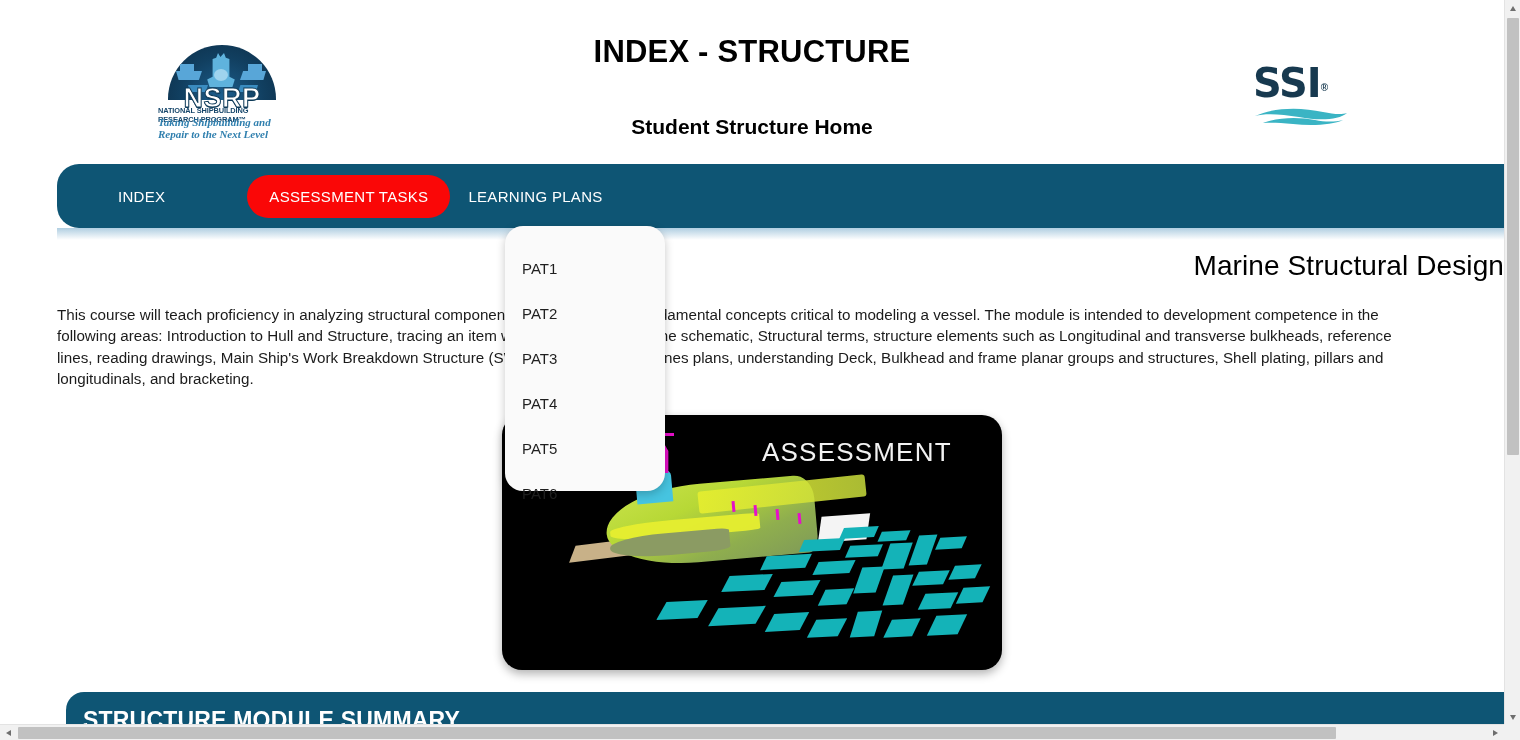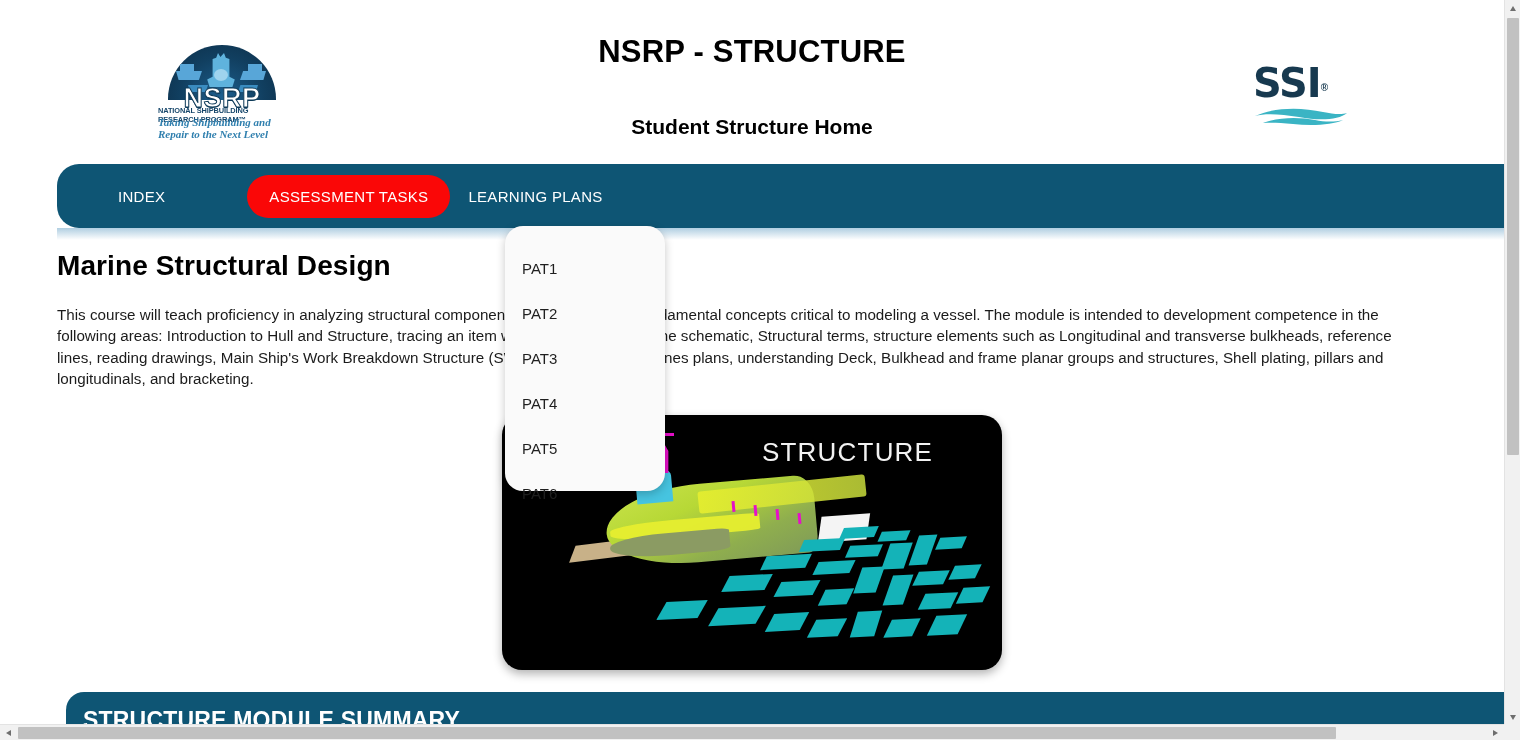--- a/index.html
+++ b/index.html
@@ -203,25 +203,26 @@
     cursor: pointer;
   }
 
   
   .content {
     position: absolute;
     left: 0; top: 240px;
     width: 1504px;
   }
   .page-heading {
-    margin: 10px 8px 0 57px;
+    margin: 10px 0 0 57px;
     font-size: 28px;
-    font-weight: 700;
+    font-weight: 400;
     color: #000000;
     letter-spacing: 0.1px;
+    text-align: right;
   }
   .paragraph {
     margin: 22px 57px 0 57px;
     width: 1357px;
     font-size: 15.2px;
     line-height: 21.3px;
     color: #1b1b1b;
     text-align: left;
   }
 
@@ -416,21 +417,21 @@
           <div class="c-dot"></div>
           <div class="ship mini1"></div>
           <div class="ship mini2"></div>
         </div>
         <div class="nsrp-word">NSRP</div>
         <div class="nsrp-sub">NATIONAL SHIPBUILDING RESEARCH PROGRAM™</div>
         <div class="nsrp-tag">Taking Shipbuilding and Repair to the Next Level</div>
       </div>
 
       <div class="title-block">
-        <div class="main-title">NSRP - STRUCTURE</div>
+        <div class="main-title">INDEX - STRUCTURE</div>
         <div class="sub-title">Student Structure Home</div>
       </div>
 
       <div class="logo-ssi">
         <div>
           <span class="ssi-word">SSI</span><span class="reg">®</span>
         </div>
         <div class="wave-wrap">
           <svg width="96" height="20" viewBox="0 0 96 20">
             <path d="M2 11 C22 2, 48 2, 70 7 C80 9, 88 10, 94 8 C86 15, 66 16, 46 12 C28 9, 12 8, 2 11 Z" fill="#3ab4c4"></path>
@@ -457,21 +458,21 @@
       <div class="dd-item">PAT5</div>
       <div class="dd-item">PAT6</div>
     </div>
 
     <div class="content">
       <div class="page-heading">Marine Structural Design</div>
       <div class="paragraph">This course will teach proficiency in analyzing structural components of a drawing and fundamental concepts critical to modeling a vessel. The module is intended to development competence in the following areas: Introduction to Hull and Structure, tracing an item within a model back to the schematic, Structural terms, structure elements such as Longitudinal and transverse bulkheads, reference lines, reading drawings, Main Ship's Work Breakdown Structure (SWBS), understanding Lines plans, understanding Deck, Bulkhead and frame planar groups and structures, Shell plating, pillars and longitudinals, and bracketing.</div>
     </div>
 
     <div class="hero">
-      <div class="hero-label">STRUCTURE</div>
+      <div class="hero-label">ASSESSMENT</div>
 
       <div class="bow-ramp"></div>
       <div class="hull"></div>
       <div class="hull-band"></div>
       <div class="hull-bottom"></div>
       <div class="deck-detail"></div>
       <div class="superstructure"></div>
       <div class="mast"></div>
       <div class="mast-bar"></div>
       <div class="white-block"></div>

